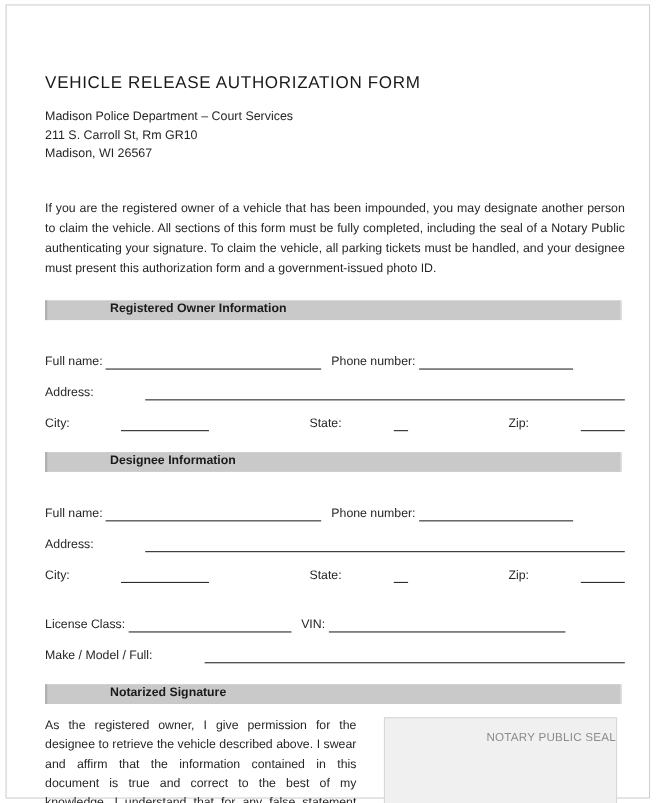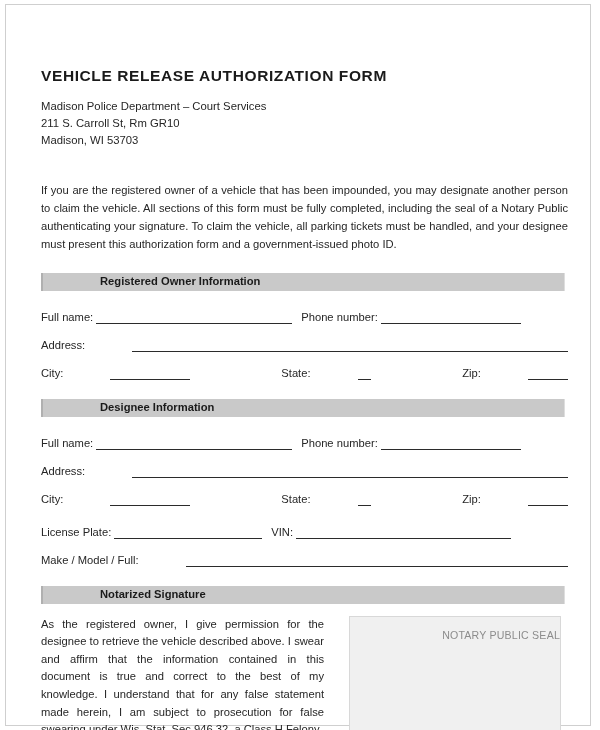--- a/index.html
+++ b/index.html
@@ -31,21 +31,21 @@
   #page-inner {
     position: absolute;
     left: 35px;
     top: 62px;
     width: 527px;
   }
 
   
   .doc-title {
     font-size: 15.5px;
-    font-weight: bold;
+    font-weight: normal;
     letter-spacing: 0.6px;
     margin: 0 0 13px 0;
     color: #1a1a1a;
   }
   .org-line {
     font-size: 11.3px;
     line-height: 16.8px;
     margin: 0;
     color: #262626;
     white-space: pre;
@@ -82,21 +82,21 @@
     color: #1a1a1a;
     white-space: nowrap;
     padding-left: 48px;
   }
 
   
   .field-row {
     display: flex;
     align-items: flex-end;
     height: 21px;
-    margin-top: 12px;
+    margin-top: 24px;
     font-size: 11.2px;
     color: #262626;
   }
   .field-row.tight { margin-top: 7px; gap: 44px; }
 
   .f-label {
     white-space: nowrap;
     padding-right: 3px;
     line-height: 14px;
   }
@@ -154,21 +154,21 @@
 </head>
 <body>
 
 <div id="page">
   <div id="page-inner">
 
     <h1 class="doc-title">VEHICLE RELEASE AUTHORIZATION FORM</h1>
 
     <p class="org-line">Madison Police Department – Court Services</p>
     <p class="org-line">211 S. Carroll St, Rm GR10</p>
-    <p class="org-line">Madison, WI 53703</p>
+    <p class="org-line">Madison, WI 26567</p>
 
     <p class="intro">If you are the registered owner of a vehicle that has been impounded, you may designate another person to claim the vehicle. All sections of this form must be fully completed, including the seal of a Notary Public authenticating your signature. To claim the vehicle, all parking tickets must be handled, and your designee must present this authorization form and a government-issued photo ID.</p>
 
     <div class="section-bar">
       <span class="bar-label">Registered Owner Information</span>
     </div>
 
     <div class="field-row">
       <span class="f-label">Full name:</span>
       <span class="f-rule w-fullname"></span>
@@ -216,21 +216,21 @@
       <span class="f-gap"></span>
       <span class="f-label">State:</span>
       <span class="f-rule w-state"></span>
       <span class="f-gap"></span>
       <span class="f-label">Zip:</span>
       <span class="f-rule w-zip"></span>
     </div>
 
 
     <div class="field-row">
-      <span class="f-label">License Plate:</span>
+      <span class="f-label">License Class:</span>
       <span class="f-rule w-plate"></span>
       <span class="f-gap"></span>
       <span class="f-label">VIN:</span>
       <span class="f-rule w-vin"></span>
     </div>
 
     <div class="field-row tight">
       <span class="f-label">Make / Model / Full:</span>
       <span class="f-rule w-makemodel"></span>
     </div>

